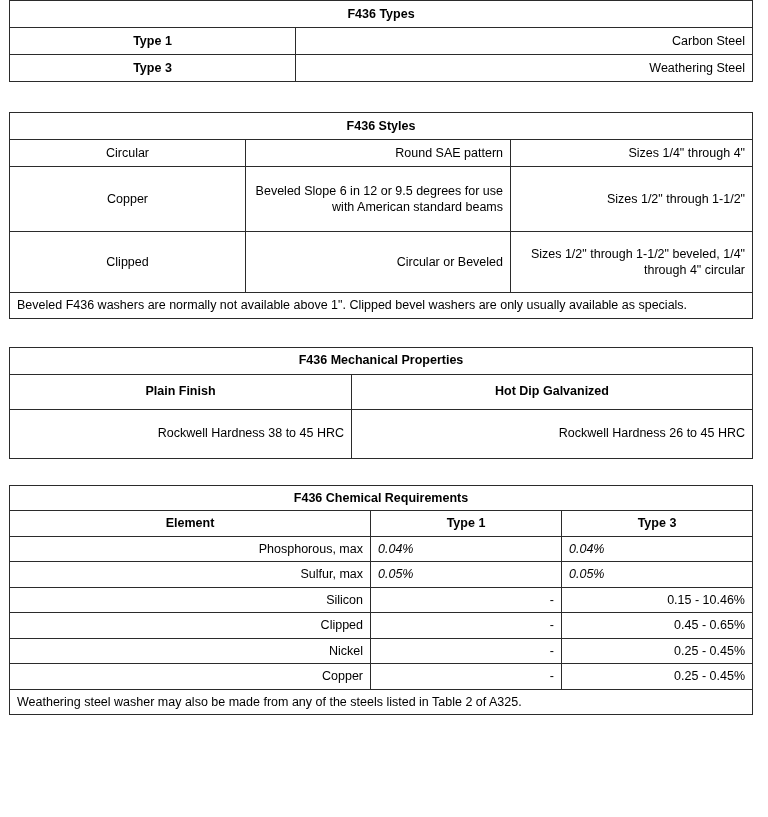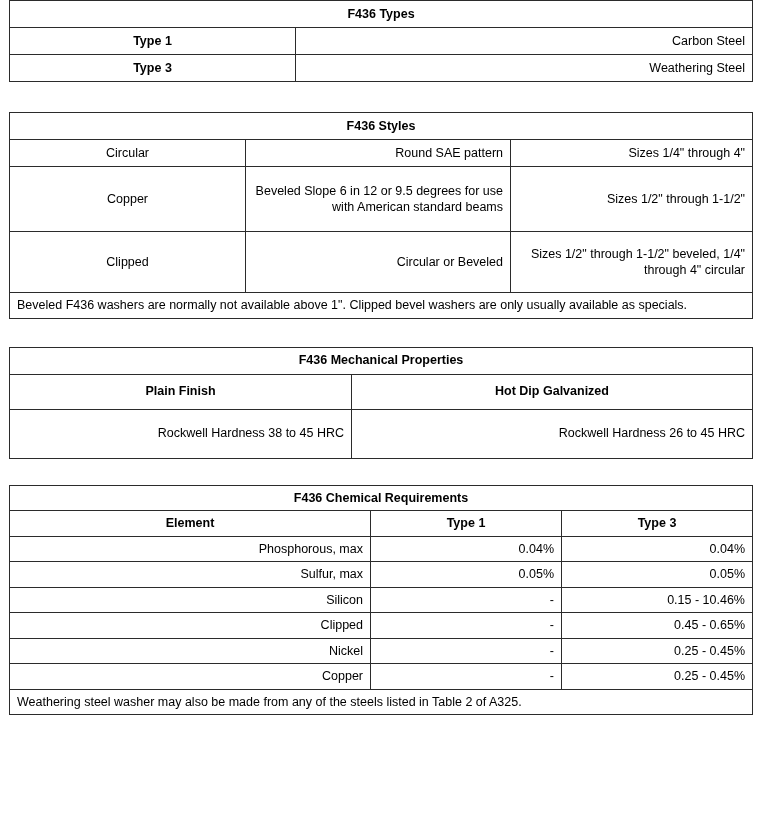--- a/index.html
+++ b/index.html
@@ -41,21 +41,21 @@
     font-size: 13px;
     padding-top: 3px;
     padding-bottom: 3px;
     margin-top: 46px;
   }
   .t-head {
     text-align: center;
     font-weight: bold;
   }
   .ctr { text-align: center; }
-  .rt  { text-align: right; padding-right: 10px; }
+  .rt  { text-align: left; padding-right: 10px; font-style: italic; }
   .lf  { text-align: right; }
   .note {
     text-align: left;
     padding: 13px 9px 15px 9px;
     line-height: 1.45;
     vertical-align: top;
   }
   .gap-a { height: 30px; }
   .gap-b { height: 28px; }
   .gap-c { height: 26px; }

